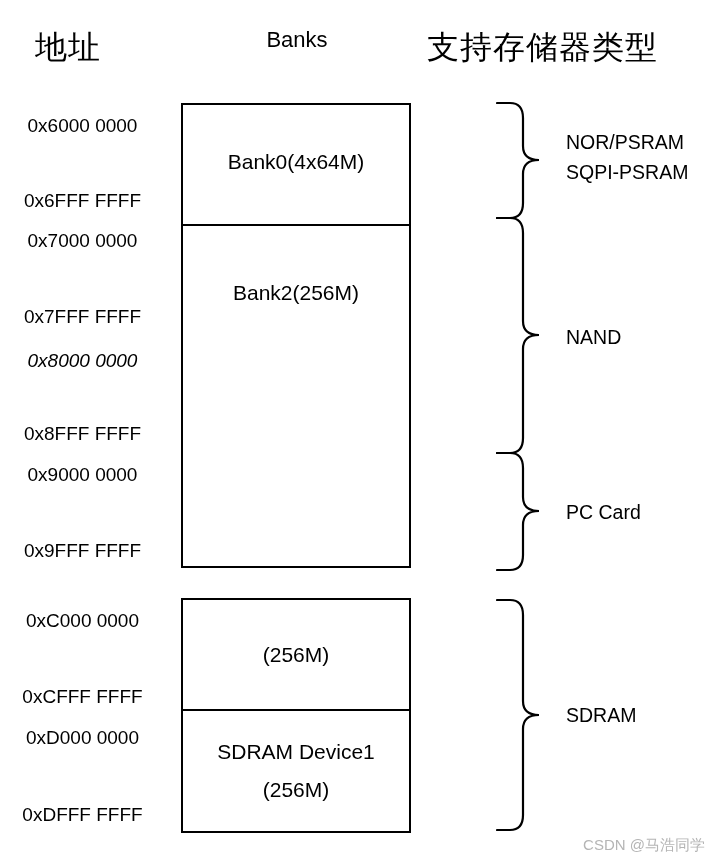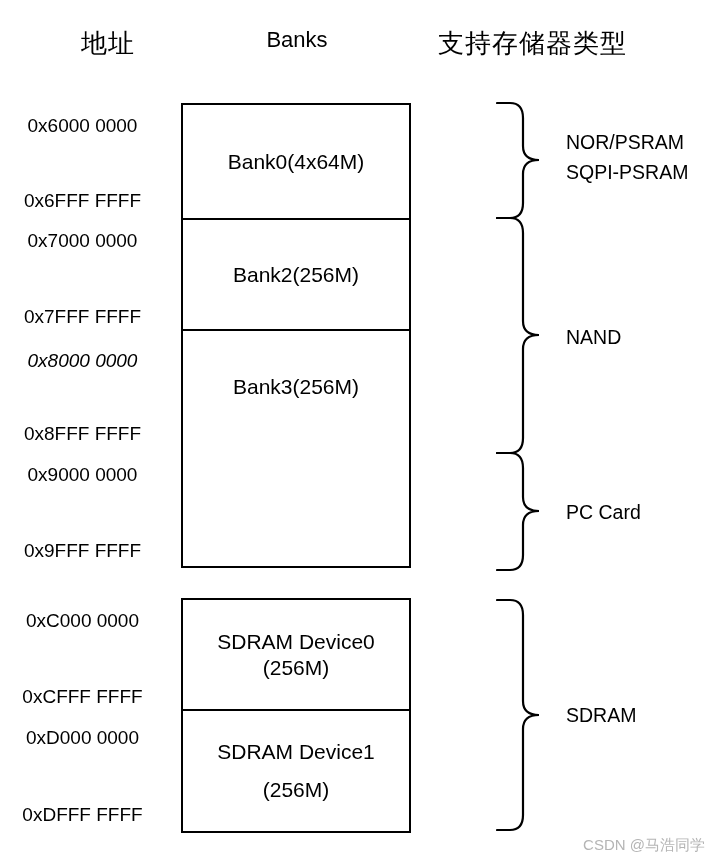--- a/index.html
+++ b/index.html
@@ -7,22 +7,22 @@
     width:711px;height:862px;
     background:#ffffff;
     position:relative;
     font-family:"Liberation Sans", sans-serif;
     color:#000;
     overflow:hidden;
   }
   .abs{position:absolute;}
   .hdr-cn{
     font-family:"Liberation Serif","DejaVu Serif",serif;
-    font-size:26px;
-    text-align:right;
+    font-size:32px;
+    text-align:left;
     letter-spacing:1px;
     white-space:nowrap;
   }
   .hdr-en{
     font-size:22px;
     font-weight:500;
     text-align:center;
     white-space:nowrap;
   }
   .addr{
@@ -80,31 +80,27 @@
 <div class="abs addr" style="top:540px;">0x9FFF FFFF</div>
 <div class="abs addr" style="top:610px;">0xC000 0000</div>
 <div class="abs addr" style="top:686px;">0xCFFF FFFF</div>
 <div class="abs addr" style="top:727px;">0xD000 0000</div>
 <div class="abs addr" style="top:804px;">0xDFFF FFFF</div>
 
 <div class="abs bank-group" style="top:103px;height:465px;">
   <div class="bank-row" style="height:113px;">
     <span>Bank0(4x64M)</span>
   </div>
-  <div class="bank-row bordered" style="height:111px;">
+  <div class="bank-row bordered" style="height:135px;margin-top:6px;">
     <span>Bank2(256M)</span>
-  </div>
-  <div class="bank-row bordered" style="height:113px;">
-    <span>Bank3(256M)</span>
   </div>
 </div>
 
 <div class="abs bank-group" style="top:598px;height:235px;">
   <div class="bank-row" style="height:114px;">
-    <span>SDRAM Device0</span>
     <span>(256M)</span>
   </div>
   <div class="bank-row bordered" style="height:127px;gap:12px;">
     <span>SDRAM Device1</span>
     <span>(256M)</span>
   </div>
 </div>
 
 <div class="abs brace" style="top:101px;height:119px;">
   <svg width="48" height="119" viewBox="0 0 48 119">

